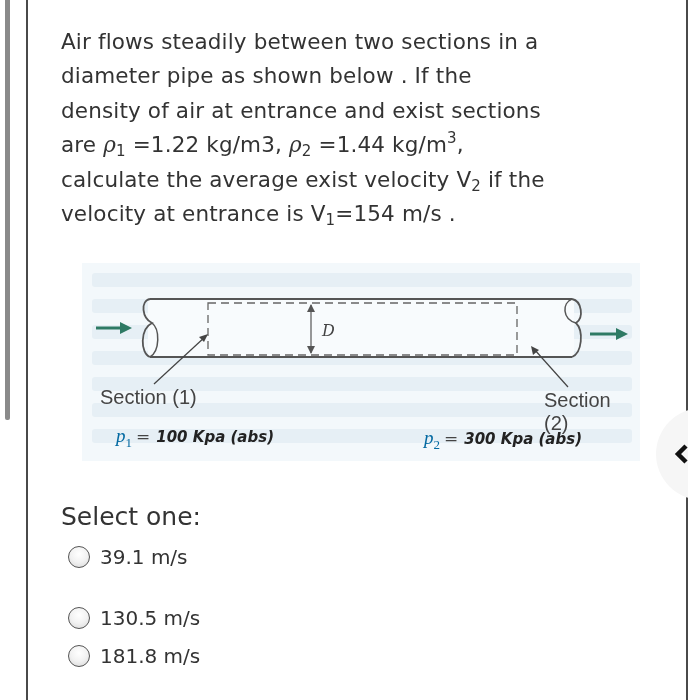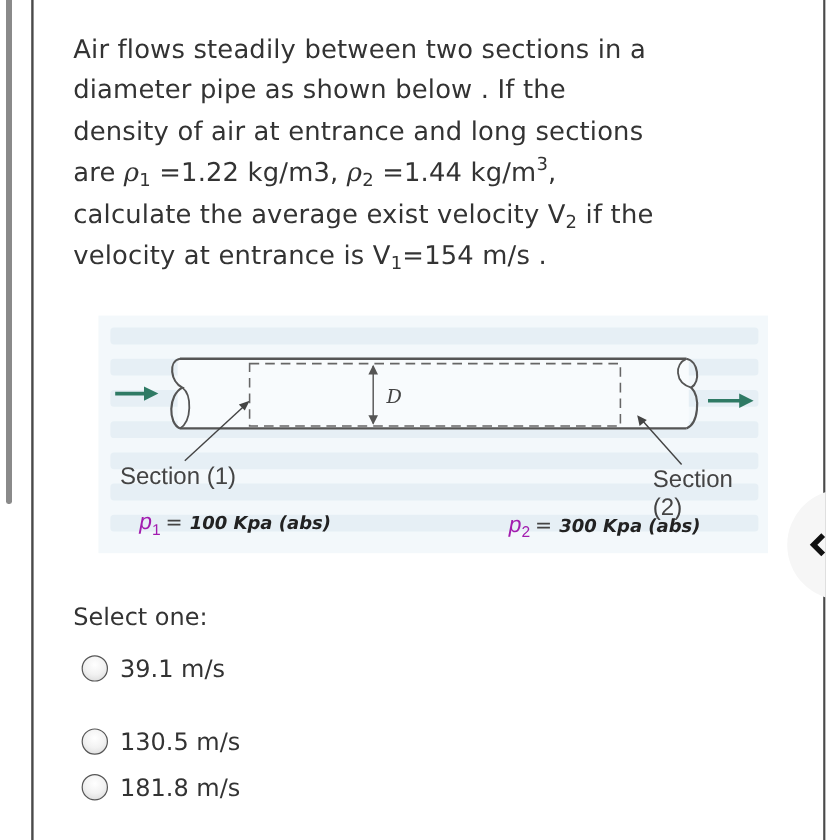--- a/index.html
+++ b/index.html
@@ -32,28 +32,28 @@
   .figure {
     position: absolute; left: 82px; top: 263px; width: 558px; height: 198px;
     background: #f3f8fb; overflow: hidden;
   }
   .figure svg { position: absolute; left: 0; top: 0; }
   .fig-label {
     position: absolute; font-family: "Liberation Sans", sans-serif;
     font-size: 20px; color: #444;
   }
   .fig-pressure { position: absolute; }
-  .fig-pressure .p { font-family: Liberation Sans, sans-serif; font-style: italic; font-size: 19px; color: #a21caf; }
+  .fig-pressure .p { font-family: Liberation Serif, serif; font-style: italic; font-size: 19px; color: #0369a1; }
   .fig-pressure .p sub { font-size: 13px; font-style: normal; }
   .fig-pressure .eq { font-family: "DejaVu Serif", serif; font-size: 17px; color: #444; margin: 0 6px 0 4px; }
   .fig-pressure .val { font-family: "DejaVu Sans", sans-serif; font-weight: bold; font-size: 15px; color: #222; font-style: italic; }
 
   .select-label {
     position: absolute; left: 61px; top: 502px;
-    font-size: 20px; color: #333;
+    font-size: 25px; color: #333;
   }
   .option {
     position: absolute; left: 68px; display: flex; align-items: center;
     cursor: pointer;
     justify-content: flex-end;
   }
   .radio {
     width: 22px; height: 22px; border-radius: 50%;
     border: 1.5px solid #555; box-sizing: border-box;
     background: radial-gradient(circle at 50% 35%, #ffffff 0%, #f2f2f2 50%, #d6d6d6 100%);
@@ -69,21 +69,21 @@
 </style>
 </head>
 <body>
 
 <div class="scrollbar"></div>
 <div class="card"></div>
 
 <div class="question">
   <p>Air flows steadily  between two sections in a</p>
   <p>diameter pipe as shown below . If the</p>
-  <p>density  of air at entrance  and long sections</p>
+  <p>density  of air at entrance  and exist sections</p>
   <p><span>are  </span><span class="greek">ρ</span><sub>1</sub><span> =1.22 kg/m3, </span><span class="greek">ρ</span><sub>2</sub><span>  =1.44 kg/m</span><sup>3</sup><span>,</span></p>
   <p><span>calculate the average  exist  velocity  V</span><sub>2</sub><span> if the</span></p>
   <p><span>velocity at entrance  is V</span><sub>1</sub><span>=154 m/s .</span></p>
 </div>
 
 <div class="figure">
   <svg width="558" height="198" viewBox="0 0 558 198">
 
     <g fill="#e6eff5">
       <rect x="10" y="10" width="540" height="14" rx="3"></rect>

